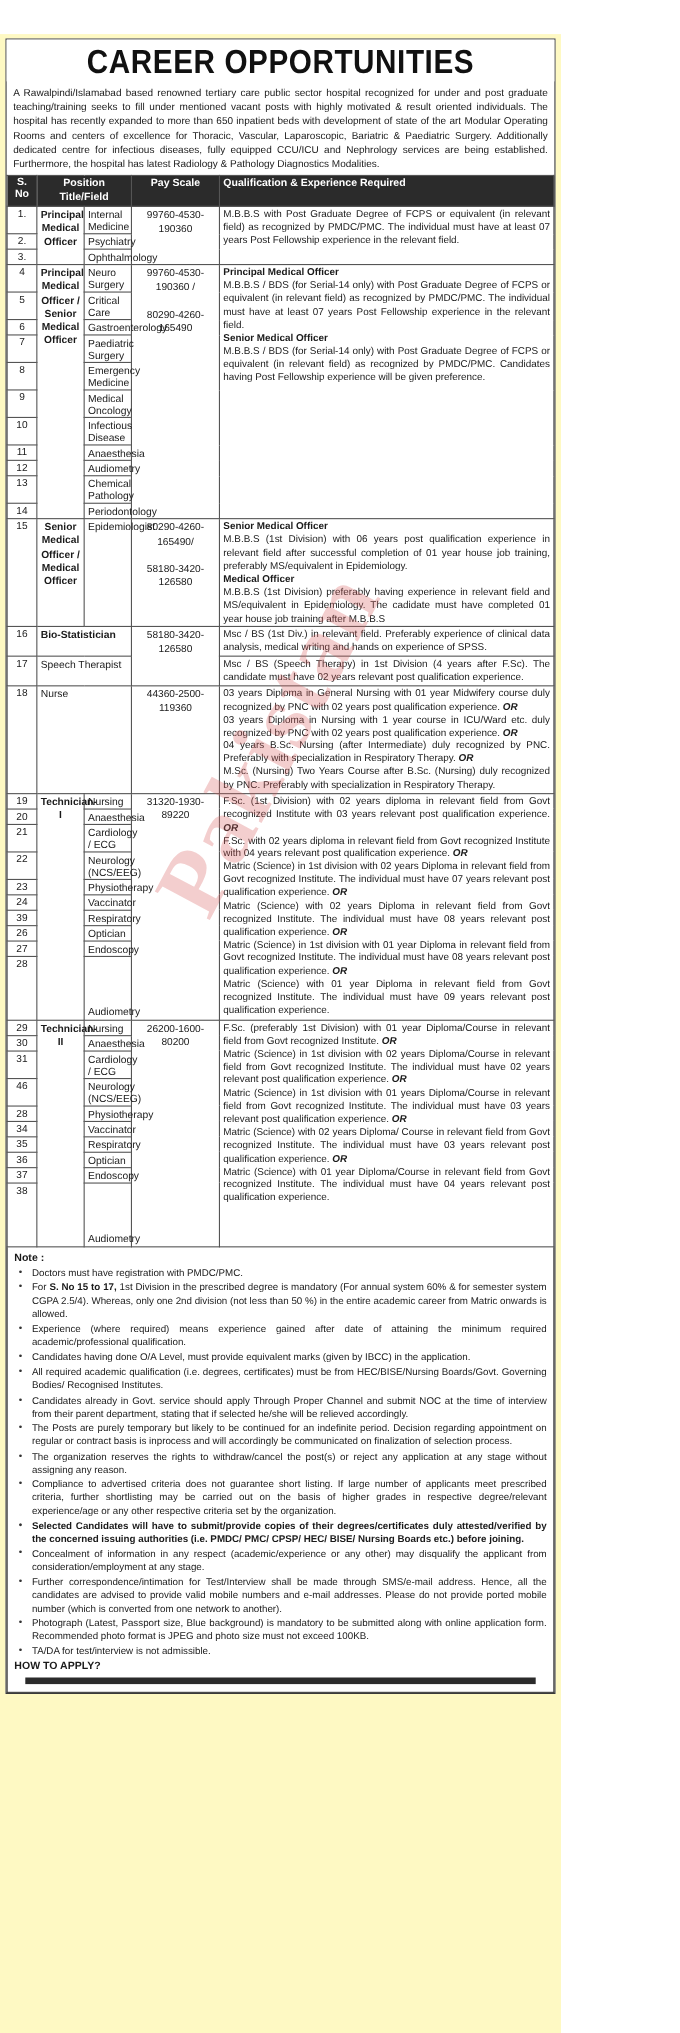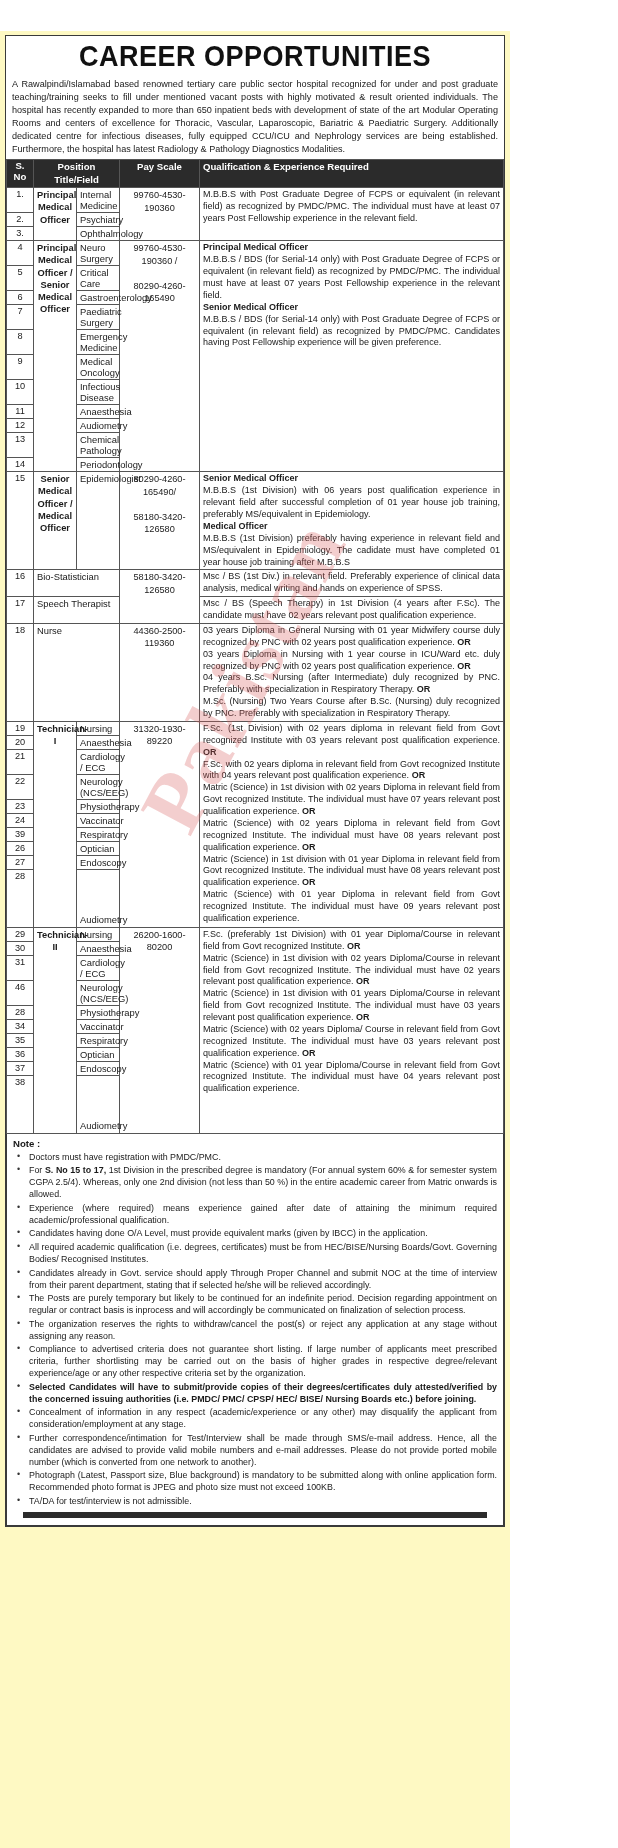--- a/index.html
+++ b/index.html
@@ -84,21 +84,21 @@
   .c-post  { width: 86px;  text-align: center; font-weight: bold; vertical-align: middle; line-height: 1.3;}
   .c-field { width: 137px; }
   .c-pay   { width: 80px;  text-align: center; vertical-align: middle; line-height: 1.35; }
   .c-qual  { width: auto;  text-align: justify; line-height: 1.32; }
   td.c-sno { vertical-align: middle; font-size: 9.2px; padding: 2px 0; }
   td.c-field { font-size: 9.4px; vertical-align: middle; padding: 2px 4px; }
   td.c-pay { font-size: 9.2px; }
   td.c-qual { font-size: 9.0px; padding: 2px 4px 3px 4px; }
   td.c-post { font-size: 9.3px; }
   .qual-head { font-weight: bold; }
-  .or { font-weight: bold; }
+  .or { font-weight: bold; font-style: italic; }
 
   
   .notes-box {
     border: 1px solid #3a3a3a;
     border-top: none;
     padding: 3px 6px 5px 6px;
   }
   .notes-title {
     font-weight: bold;
     font-size: 9.6px;
@@ -239,21 +239,21 @@
           </tr>
           <tr>
             <td class="c-sno">15</td>
             <td class="c-post" rowspan="1">Senior Medical Officer / Medical Officer</td>
             <td class="c-field">Epidemiologist</td>
             <td class="c-pay" rowspan="1">80290-4260-165490/<br><br>58180-3420-126580</td>
             <td class="c-qual" rowspan="1"><span class="qual-head">Senior Medical Officer</span><br>M.B.B.S (1st Division) with 06 years post qualification experience in relevant field after successful completion of 01 year house job training, preferably MS/equivalent in Epidemiology.<br><span class="qual-head">Medical Officer</span><br>M.B.B.S (1st Division) preferably having experience in relevant field and MS/equivalent in Epidemiology. The cadidate must have completed 01 year house job training after M.B.B.S</td>
           </tr>
           <tr>
             <td class="c-sno">16</td>
-            <td class="c-post" colspan="2" style="text-align:left;font-weight:normal;font-size:9.4px;">Bio-Statistician</td>
+            <td class="c-post" colspan="2" style="text-align:left;font-weight:bold;font-size:9.4px;">Bio-Statistician</td>
             <td class="c-pay" rowspan="2">58180-3420-126580</td>
             <td class="c-qual">Msc / BS (1st Div.) in relevant field. Preferably experience of clinical data analysis, medical writing and hands on experience of SPSS.</td>
           </tr>
           <tr>
             <td class="c-sno">17</td>
             <td class="c-post" colspan="2" style="text-align:left;font-weight:normal;font-size:9.4px;">Speech Therapist</td>
             <td class="c-qual">Msc / BS (Speech Therapy) in 1st Division (4 years after F.Sc). The candidate must have 02 years relevant post qualification experience.</td>
           </tr>
           <tr>
             <td class="c-sno">18</td>
@@ -361,18 +361,19 @@
           <li>Candidates already in Govt. service should apply Through Proper Channel and submit NOC at the time of interview from their parent department, stating that if selected he/she will be relieved accordingly.</li>
           <li>The Posts are purely temporary but likely to be continued for an indefinite period. Decision regarding appointment on regular or contract basis is inprocess and will accordingly be communicated on finalization of selection process.</li>
           <li>The organization reserves the rights to withdraw/cancel the post(s) or reject any application at any stage without assigning any reason.</li>
           <li>Compliance to advertised criteria does not guarantee short listing. If large number of applicants meet prescribed criteria, further shortlisting may be carried out on the basis of higher grades in respective degree/relevant experience/age or any other respective criteria set by the organization.</li>
           <li class="bold-note">Selected Candidates will have to submit/provide copies of their degrees/certificates duly attested/verified by the concerned issuing authorities (i.e. PMDC/ PMC/ CPSP/ HEC/ BISE/ Nursing Boards etc.) before joining.</li>
           <li>Concealment of information in any respect (academic/experience or any other) may disqualify the applicant from consideration/employment at any stage.</li>
           <li>Further correspondence/intimation for Test/Interview shall be made through SMS/e-mail address. Hence, all the candidates are advised to provide valid mobile numbers and e-mail addresses. Please do not provide ported mobile number (which is converted from one network to another).</li>
           <li>Photograph (Latest, Passport size, Blue background) is mandatory to be submitted along with online application form. Recommended photo format is JPEG and photo size must not exceed 100KB.</li>
           <li>TA/DA for test/interview is not admissible.</li>
         </ul>
+      <div class="howto">HOW TO APPLY?</div>
       <div class="bottom-rule"></div>
     </div>
 
   </div>
   <div class="watermark">Pakistan</div>
 </div>
 
 </body></html>

